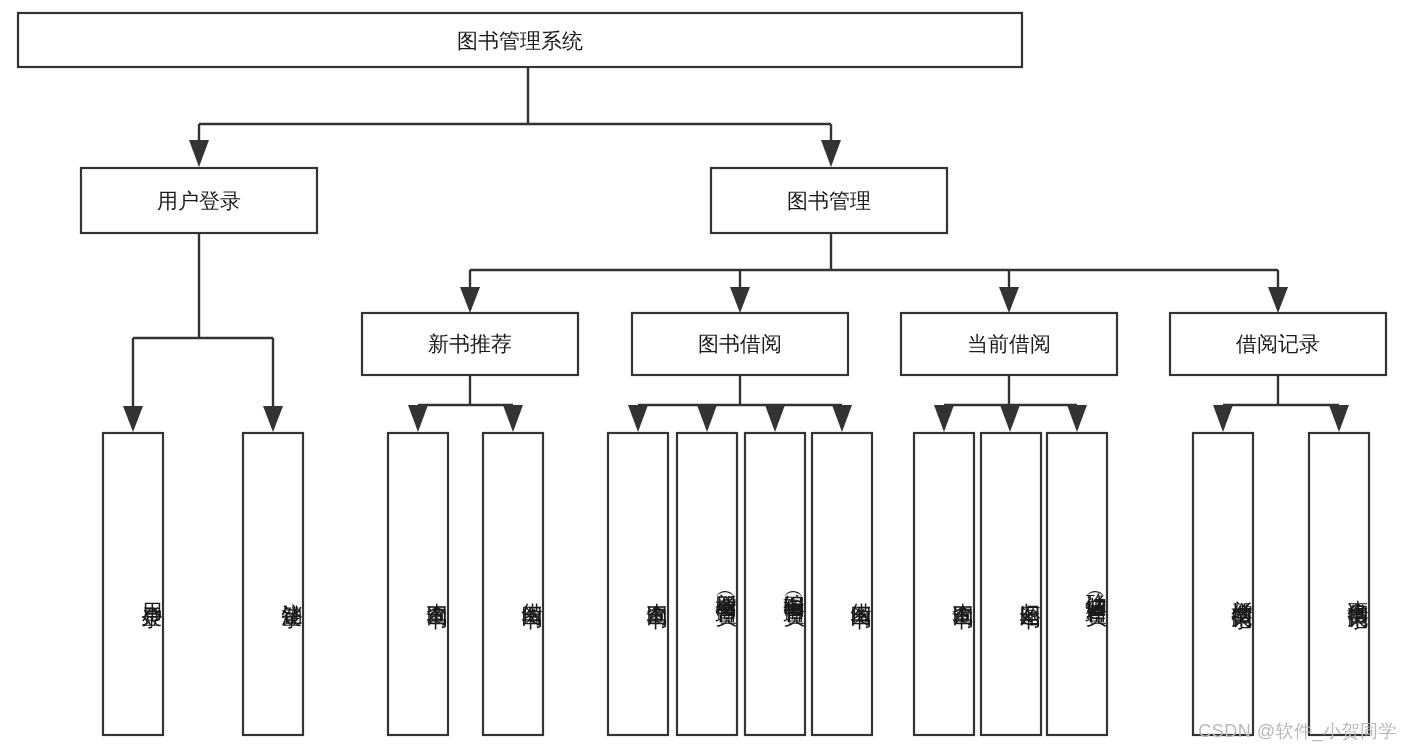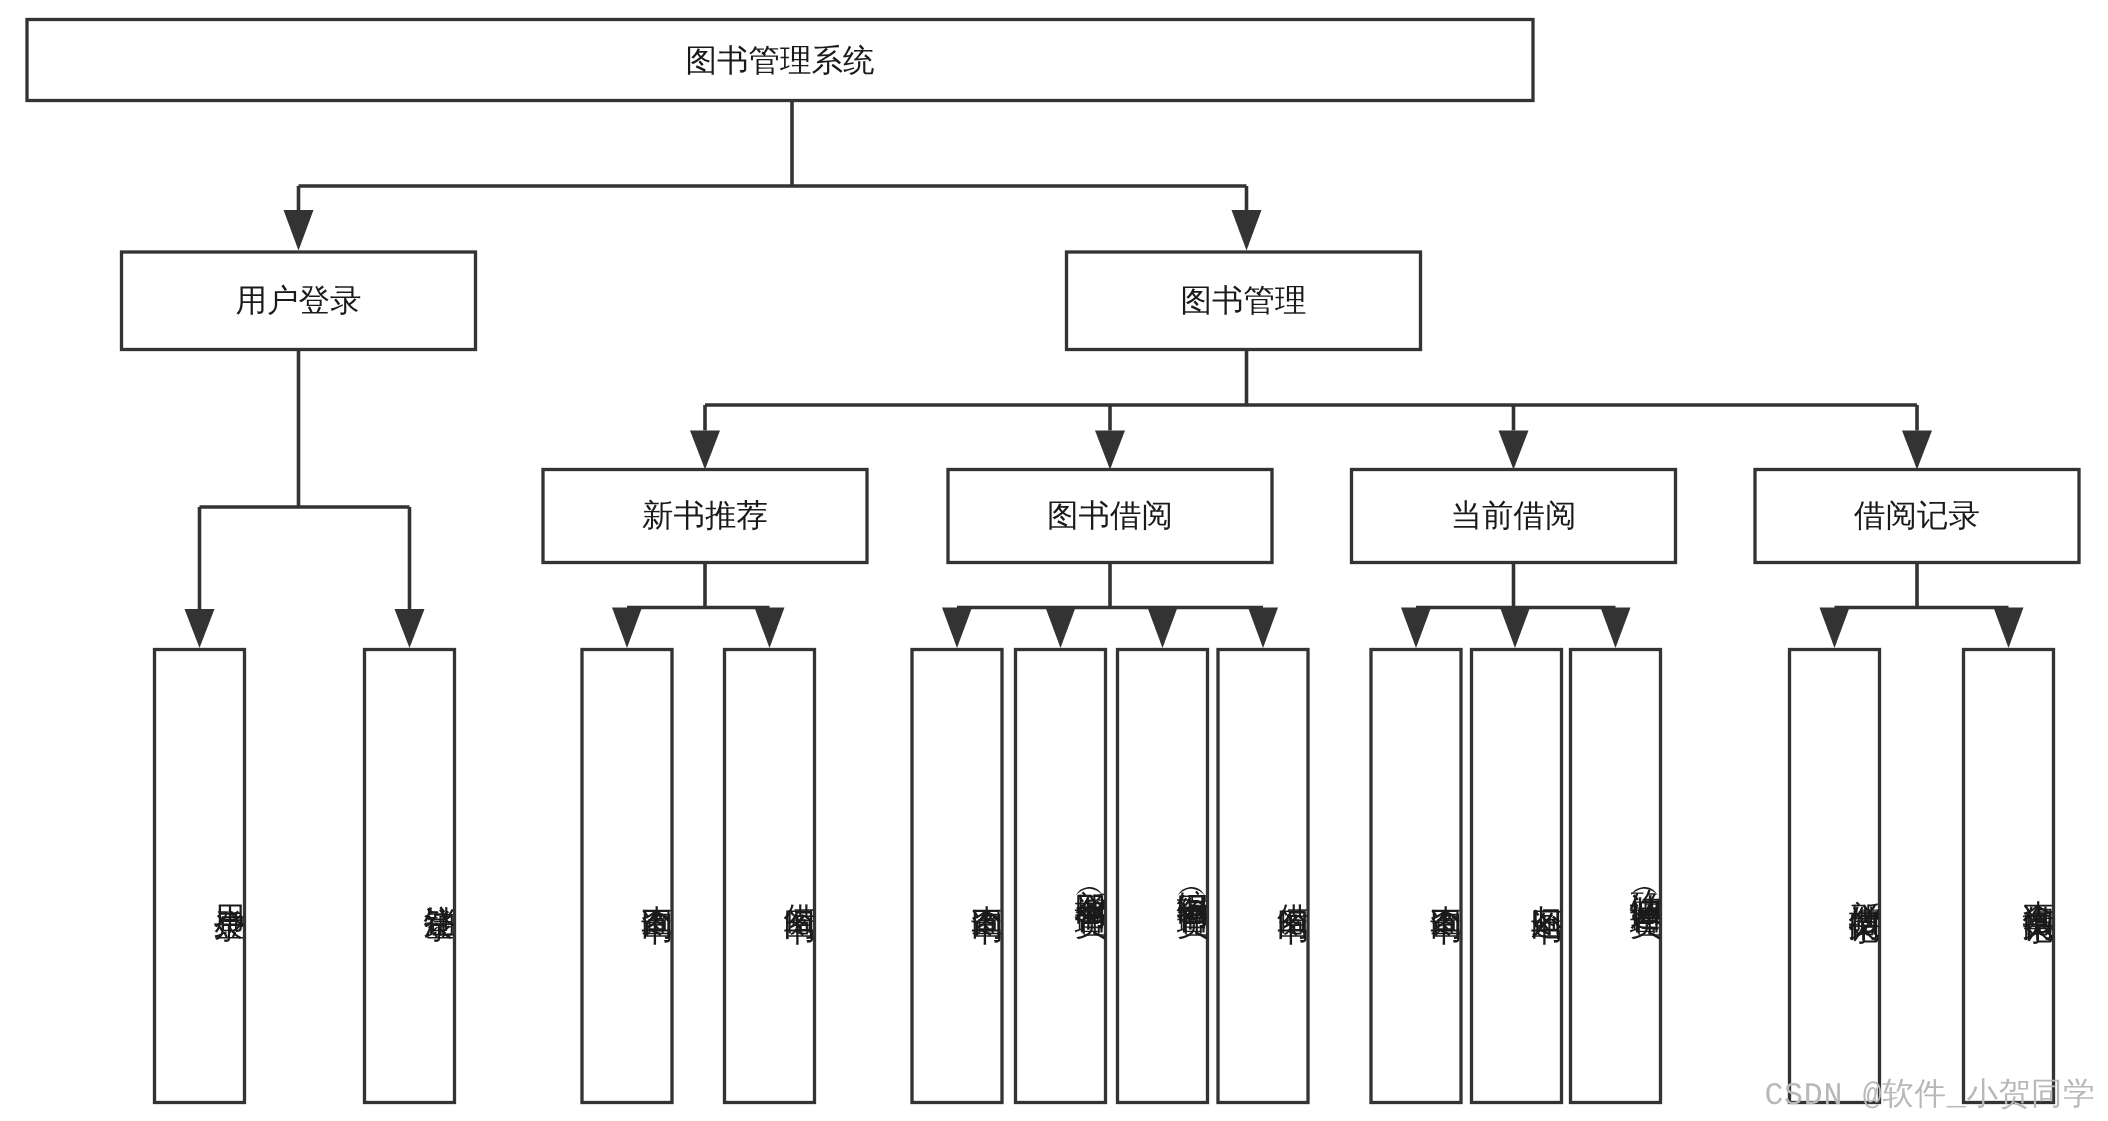--- a/index.html
+++ b/index.html
@@ -67,22 +67,22 @@
     line-height: 1.05;
     letter-spacing: 2px;
     color: #1a1a1a;
     white-space: nowrap;
     pointer-events: none;
   }
   .watermark {
     position: absolute;
     right: 8px;
     bottom: 4px;
-    font-family: Liberation Mono, monospace;
-    font-size: 21px;
+    font-family: Liberation Sans, sans-serif;
+    font-size: 18px;
     color: #b8b8b8;
     white-space: nowrap;
     letter-spacing: 0.5px;
   }
 </style>
 </head>
 <body>
 
 <div id="diagram-root">
 

